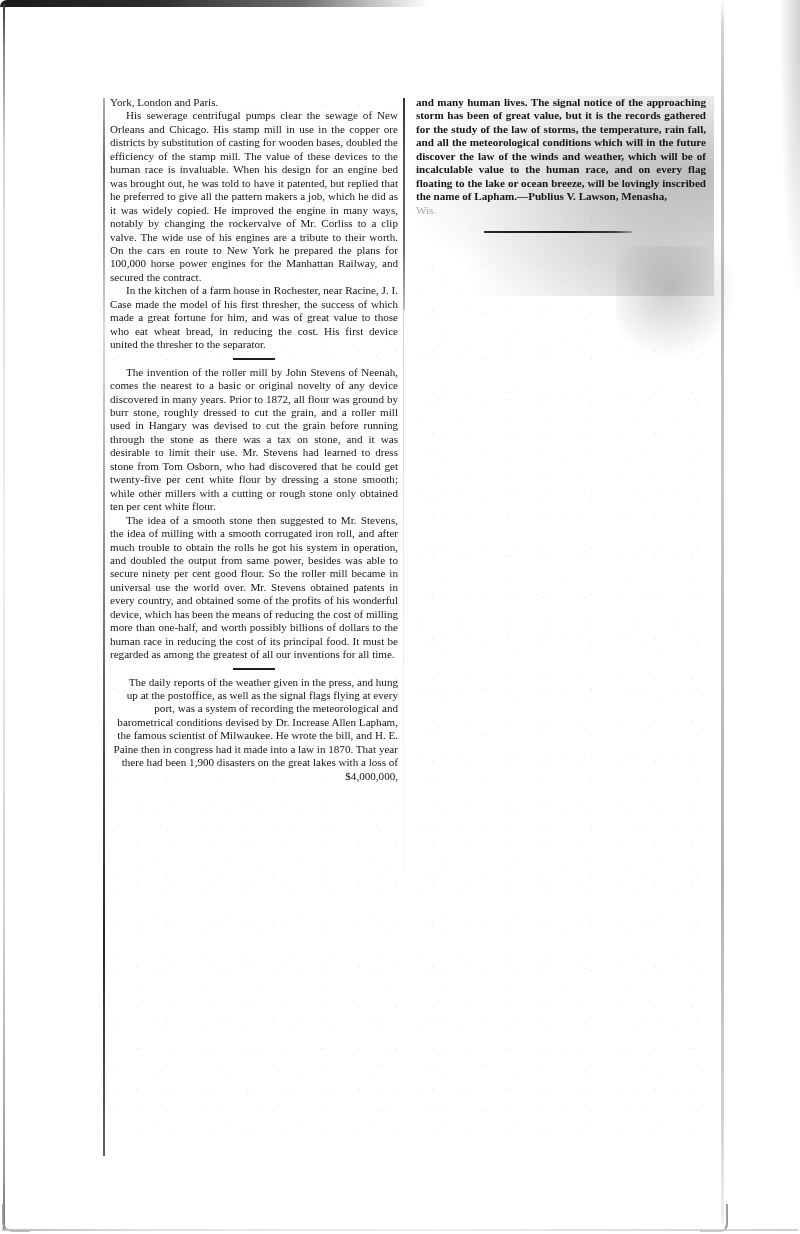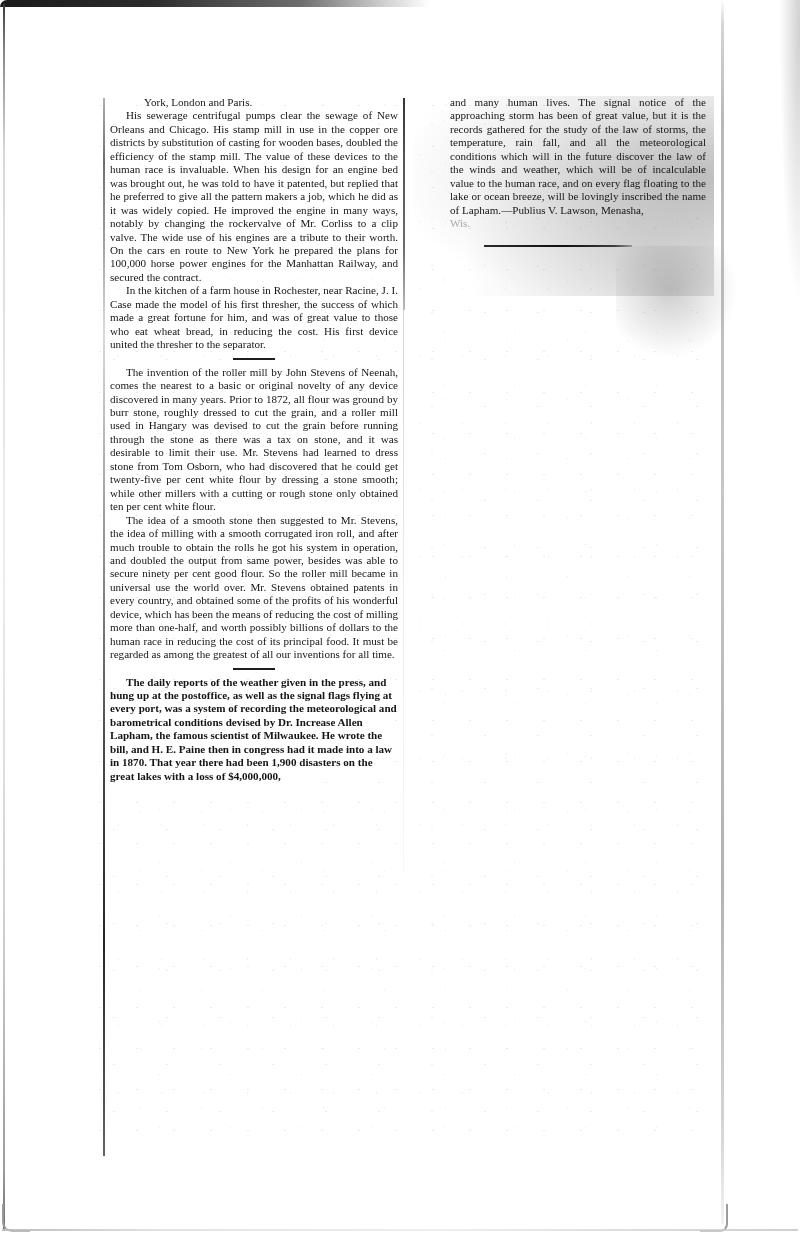--- a/index.html
+++ b/index.html
@@ -136,22 +136,22 @@
     text-justify: inter-word;
   }
   #col1 { left: 14px; width: 288px; }
   #col2 { left: 320px; width: 290px; }
 
   .para {
     margin: 0 0 0 0;
     text-indent: 16px;
     text-align: justify;
   }
-  .para.noindent { text-indent: 0; margin-left: 34px; }
-  .para.last-flush { text-align: left; font-weight: bold; }
+  .para.noindent { text-indent: 0; }
+  .para.last-flush { text-align: right; }
   .faded-heavy { color: #a9a9a9; }
 
   
   .sep {
     height: 14px;
     position: relative;
   }
   .sep::after {
     content: "";
     position: absolute;
@@ -170,21 +170,21 @@
     content: "";
     position: absolute;
     left: 68px;
     top: 14px;
     width: 148px;
     height: 2px;
     background: linear-gradient(90deg,#2a2a2a 0%,#111111 55%,#3d3d3d 88%,#9a9a9a 100%);
   }
 
   
-  #col2 .para { font-weight: normal; }
+  #col2 .para { font-weight: bold; }
   #col2 .trail { font-weight: normal; }
 
   
   .speckle {
     position: absolute;
     inset: 0;
     pointer-events: none;
     opacity: .35;
     background-image:
       radial-gradient(circle at 11% 23%, rgba(90,90,90,.35) 0 .6px, transparent .7px),

